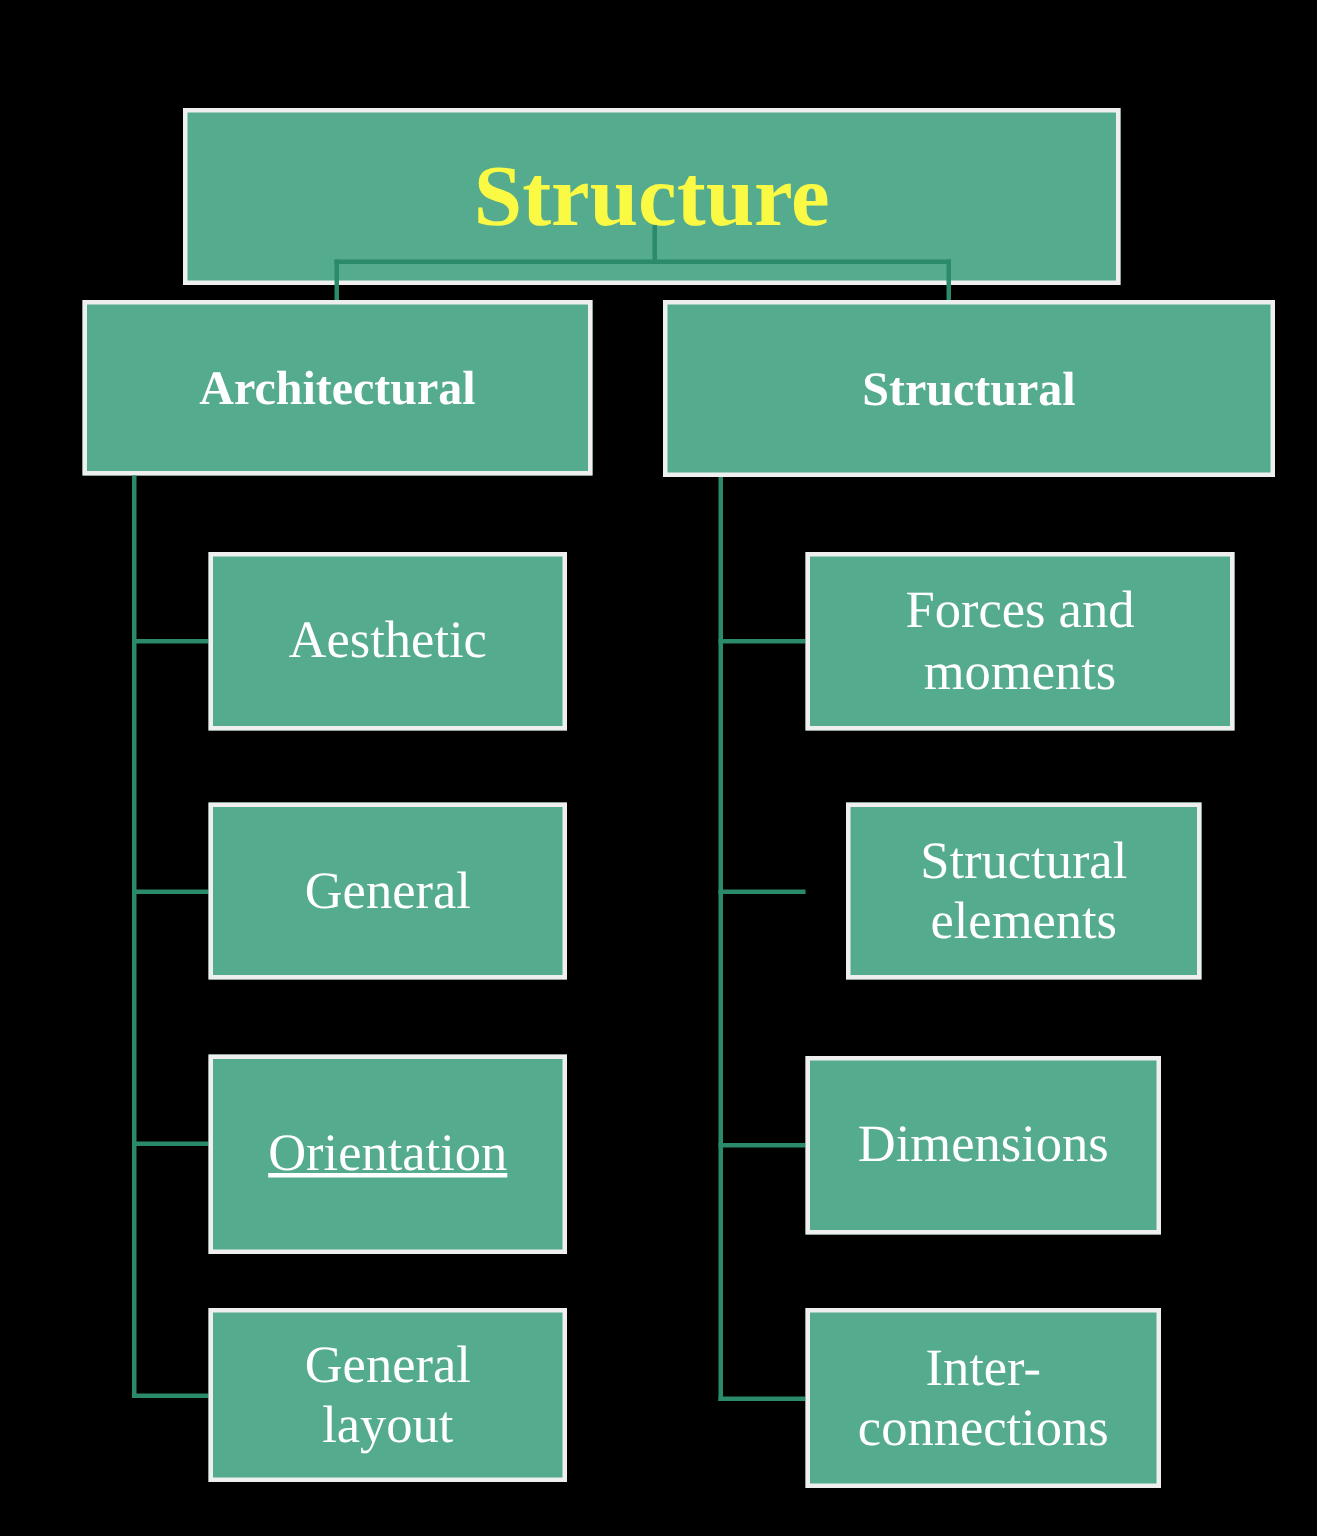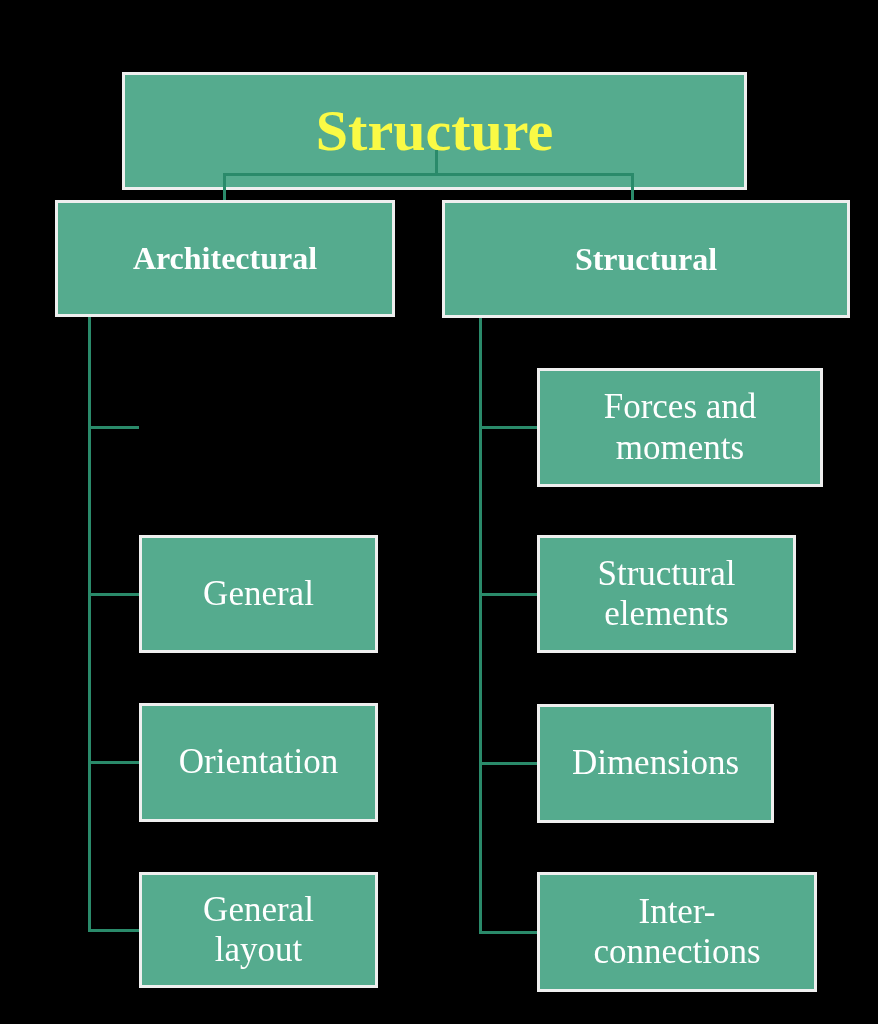--- a/index.html
+++ b/index.html
@@ -75,36 +75,39 @@
   <div class="line" style="left:88px;top:593px;width:51px;height:3px;"></div>
   <div class="line" style="left:88px;top:761px;width:51px;height:3px;"></div>
   <div class="line" style="left:88px;top:929px;width:51px;height:3px;"></div>
 
   <div class="line" style="left:479px;top:318px;width:3px;height:616px;"></div>
   <div class="line" style="left:479px;top:426px;width:58px;height:3px;"></div>
   <div class="line" style="left:479px;top:593px;width:58px;height:3px;"></div>
   <div class="line" style="left:479px;top:762px;width:58px;height:3px;"></div>
   <div class="line" style="left:479px;top:931px;width:58px;height:3px;"></div>
 
+  <div class="node leaf-node" style="left:139px;top:368px;width:239px;height:119px;">
+    <div class="label">Aesthetic</div>
+  </div>
   <div class="node leaf-node" style="left:139px;top:535px;width:239px;height:118px;">
     <div class="label">General</div>
   </div>
-  <div class="node leaf-node" style="left:139px;top:703px;width:239px;height:119px;">
+  <div class="node leaf-node" style="left:139px;top:703px;width:239px;height:133px;text-decoration:underline;">
     <div class="label">Orientation</div>
   </div>
   <div class="node leaf-node" style="left:139px;top:872px;width:239px;height:116px;text-align:center;">
     <div class="label" style="max-width:180px;">General layout</div>
   </div>
 
   <div class="node leaf-node" style="left:537px;top:368px;width:286px;height:119px;">
     <div class="label" style="max-width:200px;">Forces and moments</div>
   </div>
-  <div class="node leaf-node" style="left:537px;top:535px;width:259px;height:118px;text-align:center;">
+  <div class="node leaf-node" style="left:564px;top:535px;width:237px;height:118px;text-align:center;">
     <div class="label" style="max-width:200px;">Structural elements</div>
   </div>
   <div class="node leaf-node" style="left:537px;top:704px;width:237px;height:119px;text-align:center;">
     <div class="label">Dimensions</div>
   </div>
-  <div class="node leaf-node" style="left:537px;top:872px;width:280px;height:120px;">
+  <div class="node leaf-node" style="left:537px;top:872px;width:237px;height:120px;">
     <div class="label" style="max-width:200px;">Inter-connections</div>
   </div>
 
 </div>
 
 </body></html>

